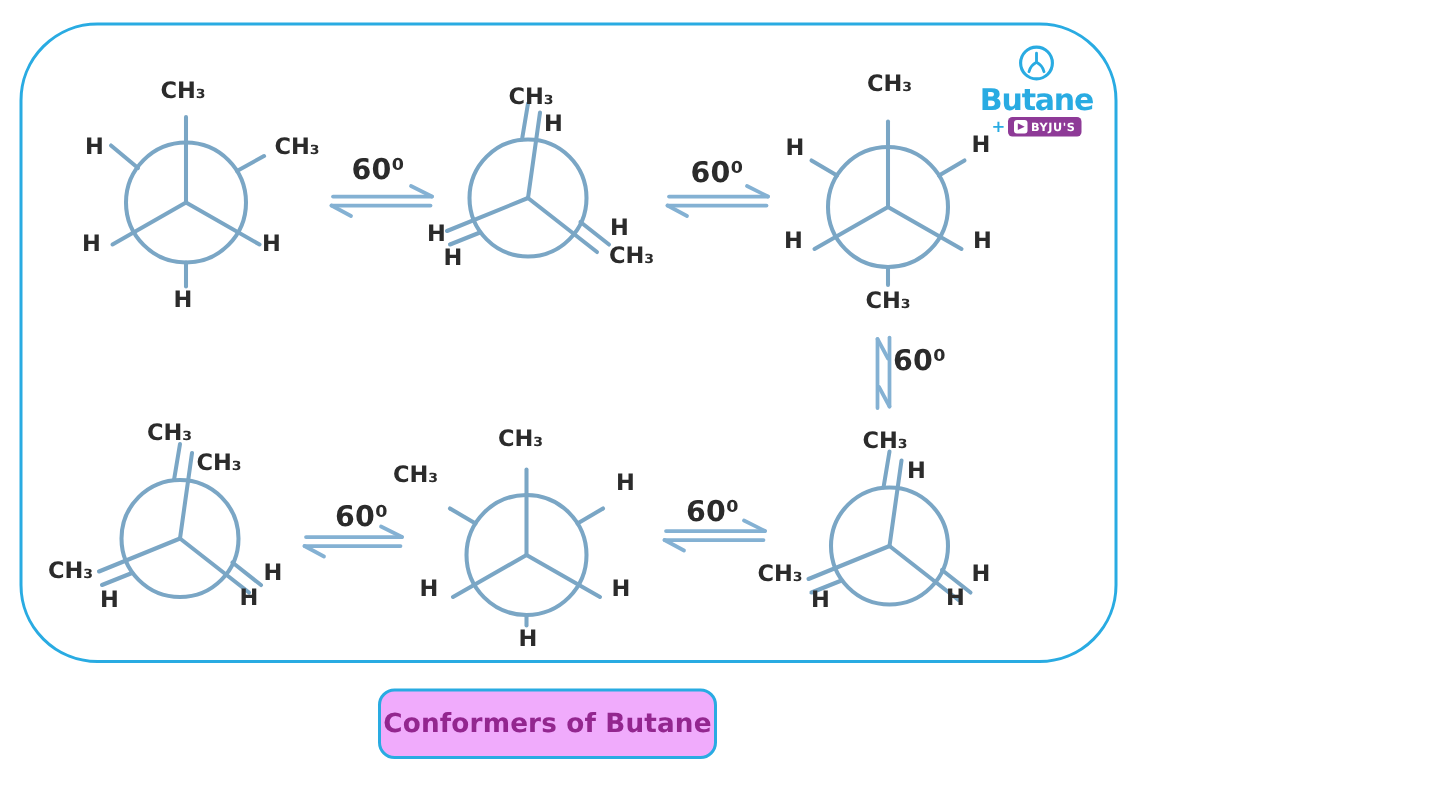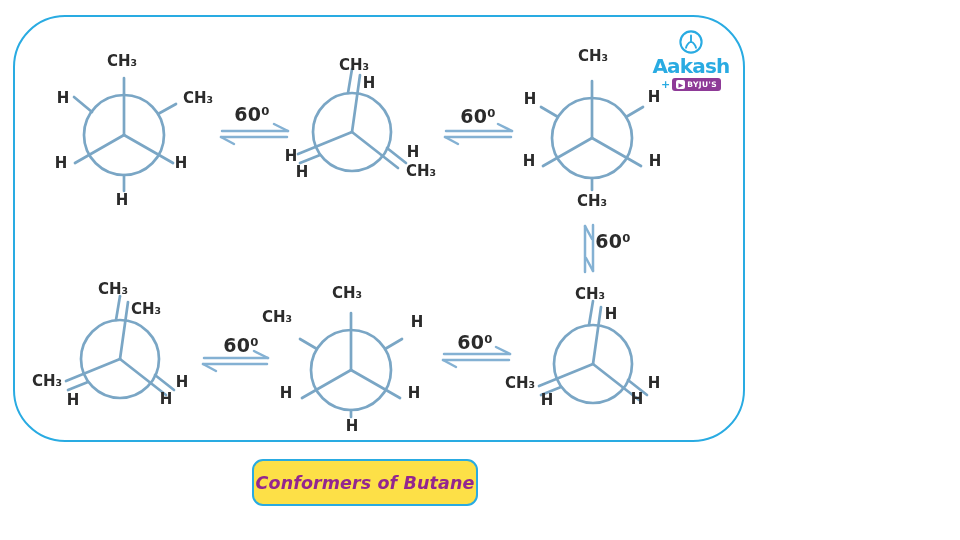--- a/index.html
+++ b/index.html
@@ -13,22 +13,22 @@
   }
   .art{position:absolute;left:0;top:0;pointer-events:none;}
   .g{position:absolute;inset:0;pointer-events:none;}
   .lbl{
     position:absolute;transform:translate(-50%,-50%);
     font-weight:bold;font-size:15px;color:#2b2b2b;white-space:nowrap;line-height:1;
   }
   .deg{font-size:19px;letter-spacing:0.2px;}
   .caption{
     position:absolute;left:252px;top:459px;width:226px;height:47px;
-    border:2.5px solid #29abe2;border-radius:11px;background:#fde047;
-    display:flex;align-items:center;justify-content:center;box-sizing:border-box;font-style:italic;
+    border:2.5px solid #29abe2;border-radius:11px;background:#f0abfc;
+    display:flex;align-items:center;justify-content:center;box-sizing:border-box;
   }
   .caption span{color:#93268f;font-weight:bold;font-size:17.5px;letter-spacing:0.1px;}
   .logo{position:absolute;left:646px;top:29px;width:90px;text-align:center;line-height:1;}
   .logo .brand-name{
     color:#29abe2;font-weight:bold;font-size:20px;letter-spacing:-0.8px;margin-top:1px;
   }
   .logo .brand-row{display:flex;align-items:center;justify-content:center;gap:2px;margin-top:2px;}
   .logo .plus{color:#29abe2;font-weight:bold;font-size:11px;}
   .badge{
     background:#8e3a97;border-radius:3px;height:13px;padding:0 4px;
@@ -202,21 +202,21 @@
     <span class="lbl deg" style="left:613px;top:241px;">60⁰</span>
     <span class="lbl deg" style="left:241px;top:345px;">60⁰</span>
     <span class="lbl deg" style="left:475px;top:342px;">60⁰</span>
   </div>
 
   <div class="logo">
     <svg width="26" height="26" viewBox="0 0 26 26" style="display:block;margin:0 auto;">
       <circle cx="13" cy="13" r="10.6" stroke="#29abe2" stroke-width="2.1" fill="none"></circle>
       <path d="M13,6.5 L13,12.5 M13,12.5 C10.2,14 8.6,16 8,18.8 M13,12.5 C15.8,14 17.4,16 18,18.8" stroke="#29abe2" stroke-width="1.9" fill="none" stroke-linecap="round"></path>
     </svg>
-    <div class="brand-name">Aakash</div>
+    <div class="brand-name">Butane</div>
     <div class="brand-row">
       <span class="plus">+</span>
       <span class="badge">
         <span class="play">▶</span>
         <span class="byjus">BYJU'S</span>
       </span>
     </div>
   </div>
 
   <div class="caption">

